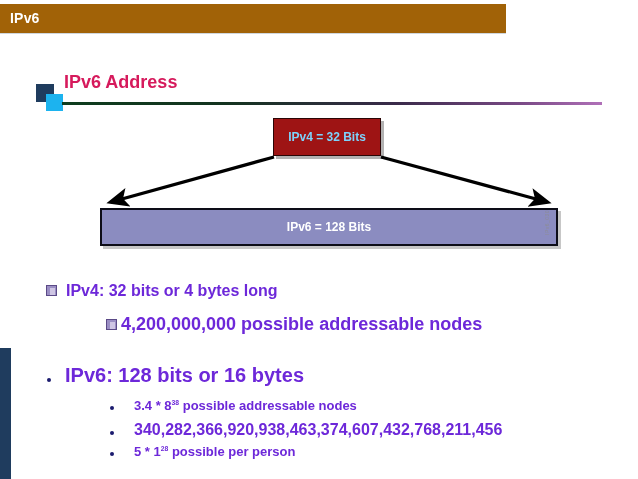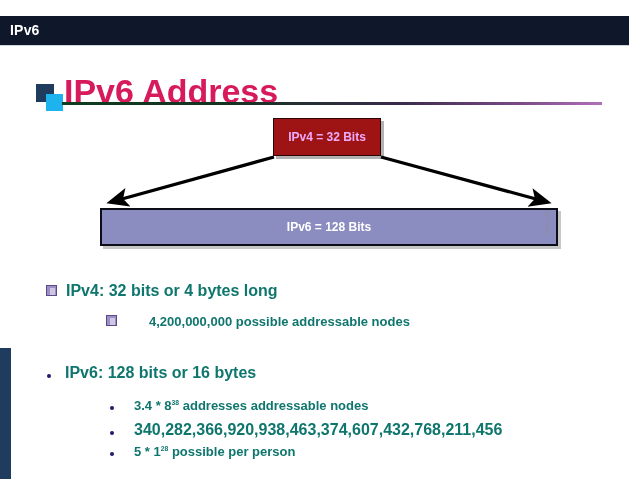--- a/index.html
+++ b/index.html
@@ -12,24 +12,24 @@
     background: #ffffff;
     font-family: "Liberation Sans", sans-serif;
     overflow: hidden;
     position: relative;
   }
 
   
   #header-bar {
     position: absolute;
     left: 0;
-    top: 16px;
-    width: 629px;
+    top: 4px;
+    width: 506px;
     height: 30px;
-    background: #0f172a;
+    background: #a16207;
     border-bottom: 1px solid #cfd6dd;
     box-sizing: border-box;
   }
   #header-title {
     position: absolute;
     left: 10px;
     top: 6px;
     color: #ffffff;
     font-size: 14px;
     font-weight: bold;
@@ -44,21 +44,21 @@
     width: 11px;
     height: 131px;
     background: #1f3c5e;
   }
 
   
   #slide-title {
     position: absolute;
     left: 64px;
     top: 72px;
-    font-size: 34px;
+    font-size: 18px;
     font-weight: bold;
     color: #d61a5c;
     letter-spacing: 0px;
     white-space: nowrap;
   }
 
   
   #deco-square-dark {
     position: absolute;
     left: 36px;
@@ -104,21 +104,21 @@
     border: 1px solid #2a0606;
     box-shadow: 3px 3px 0 rgba(0,0,0,0.30);
     box-sizing: border-box;
   }
   #ipv4-box-label {
     position: absolute;
     left: 0;
     right: 0;
     top: 11px;
     text-align: center;
-    color: #f0abfc;
+    color: #7dd3fc;
     font-size: 12px;
     font-weight: bold;
   }
   #ipv6-box {
     position: absolute;
     left: 5px;
     top: 96px;
     width: 458px;
     height: 38px;
     background: #8b8cc0;
@@ -168,21 +168,21 @@
     top: 278px;
     width: 638px;
   }
   .bullet-row {
     position: absolute;
     display: flex;
     align-items: baseline;
     white-space: nowrap;
   }
   .bullet-text {
-    color: #0f766e;
+    color: #6d28d9;
     font-weight: bold;
   }
 
   
   .marker-square {
     position: relative;
     display: inline-block;
     width: 11px;
     height: 11px;
     flex: 0 0 auto;
@@ -215,24 +215,24 @@
     vertical-align: super;
     line-height: 0;
     font-weight: bold;
   }
 
   
   #bullet-ipv4      { left: 46px;  top: 4px;  }
   #bullet-ipv4 .bullet-text { font-size: 16px; margin-left: 9px; }
 
   #bullet-ipv4-sub  { left: 106px; top: 36px; }
-  #bullet-ipv4-sub .bullet-text { font-size: 13px; margin-left: 32px; }
+  #bullet-ipv4-sub .bullet-text { font-size: 18px; margin-left: 4px; }
 
   #bullet-ipv6      { left: 47px;  top: 86px; }
-  #bullet-ipv6 .bullet-text { font-size: 16px; margin-left: 14px; }
+  #bullet-ipv6 .bullet-text { font-size: 20px; margin-left: 14px; }
 
   #bullet-ipv6-sub1 { left: 110px; top: 120px; }
   #bullet-ipv6-sub1 .bullet-text { font-size: 13px; margin-left: 20px; }
 
   #bullet-ipv6-sub2 { left: 110px; top: 143px; }
   #bullet-ipv6-sub2 .bullet-text { font-size: 16px; margin-left: 20px; }
 
   #bullet-ipv6-sub3 { left: 110px; top: 166px; }
   #bullet-ipv6-sub3 .bullet-text { font-size: 13px; margin-left: 20px; }
 </style>
@@ -287,21 +287,21 @@
     <span class="bullet-text">4,200,000,000 possible addressable nodes</span>
   </div>
 
   <div class="bullet-row" id="bullet-ipv6">
     <span class="marker-dot"></span>
     <span class="bullet-text">IPv6: 128 bits or 16 bytes</span>
   </div>
 
   <div class="bullet-row" id="bullet-ipv6-sub1">
     <span class="marker-dot"></span>
-    <span class="bullet-text"><span>3.4 * 8</span><sup class="exp">38</sup><span> addresses addressable nodes</span></span>
+    <span class="bullet-text"><span>3.4 * 8</span><sup class="exp">38</sup><span> possible addressable nodes</span></span>
   </div>
 
   <div class="bullet-row" id="bullet-ipv6-sub2">
     <span class="marker-dot"></span>
     <span class="bullet-text">340,282,366,920,938,463,374,607,432,768,211,456</span>
   </div>
 
   <div class="bullet-row" id="bullet-ipv6-sub3">
     <span class="marker-dot"></span>
     <span class="bullet-text"><span>5 * 1</span><sup class="exp">28</sup><span> possible per person</span></span>

